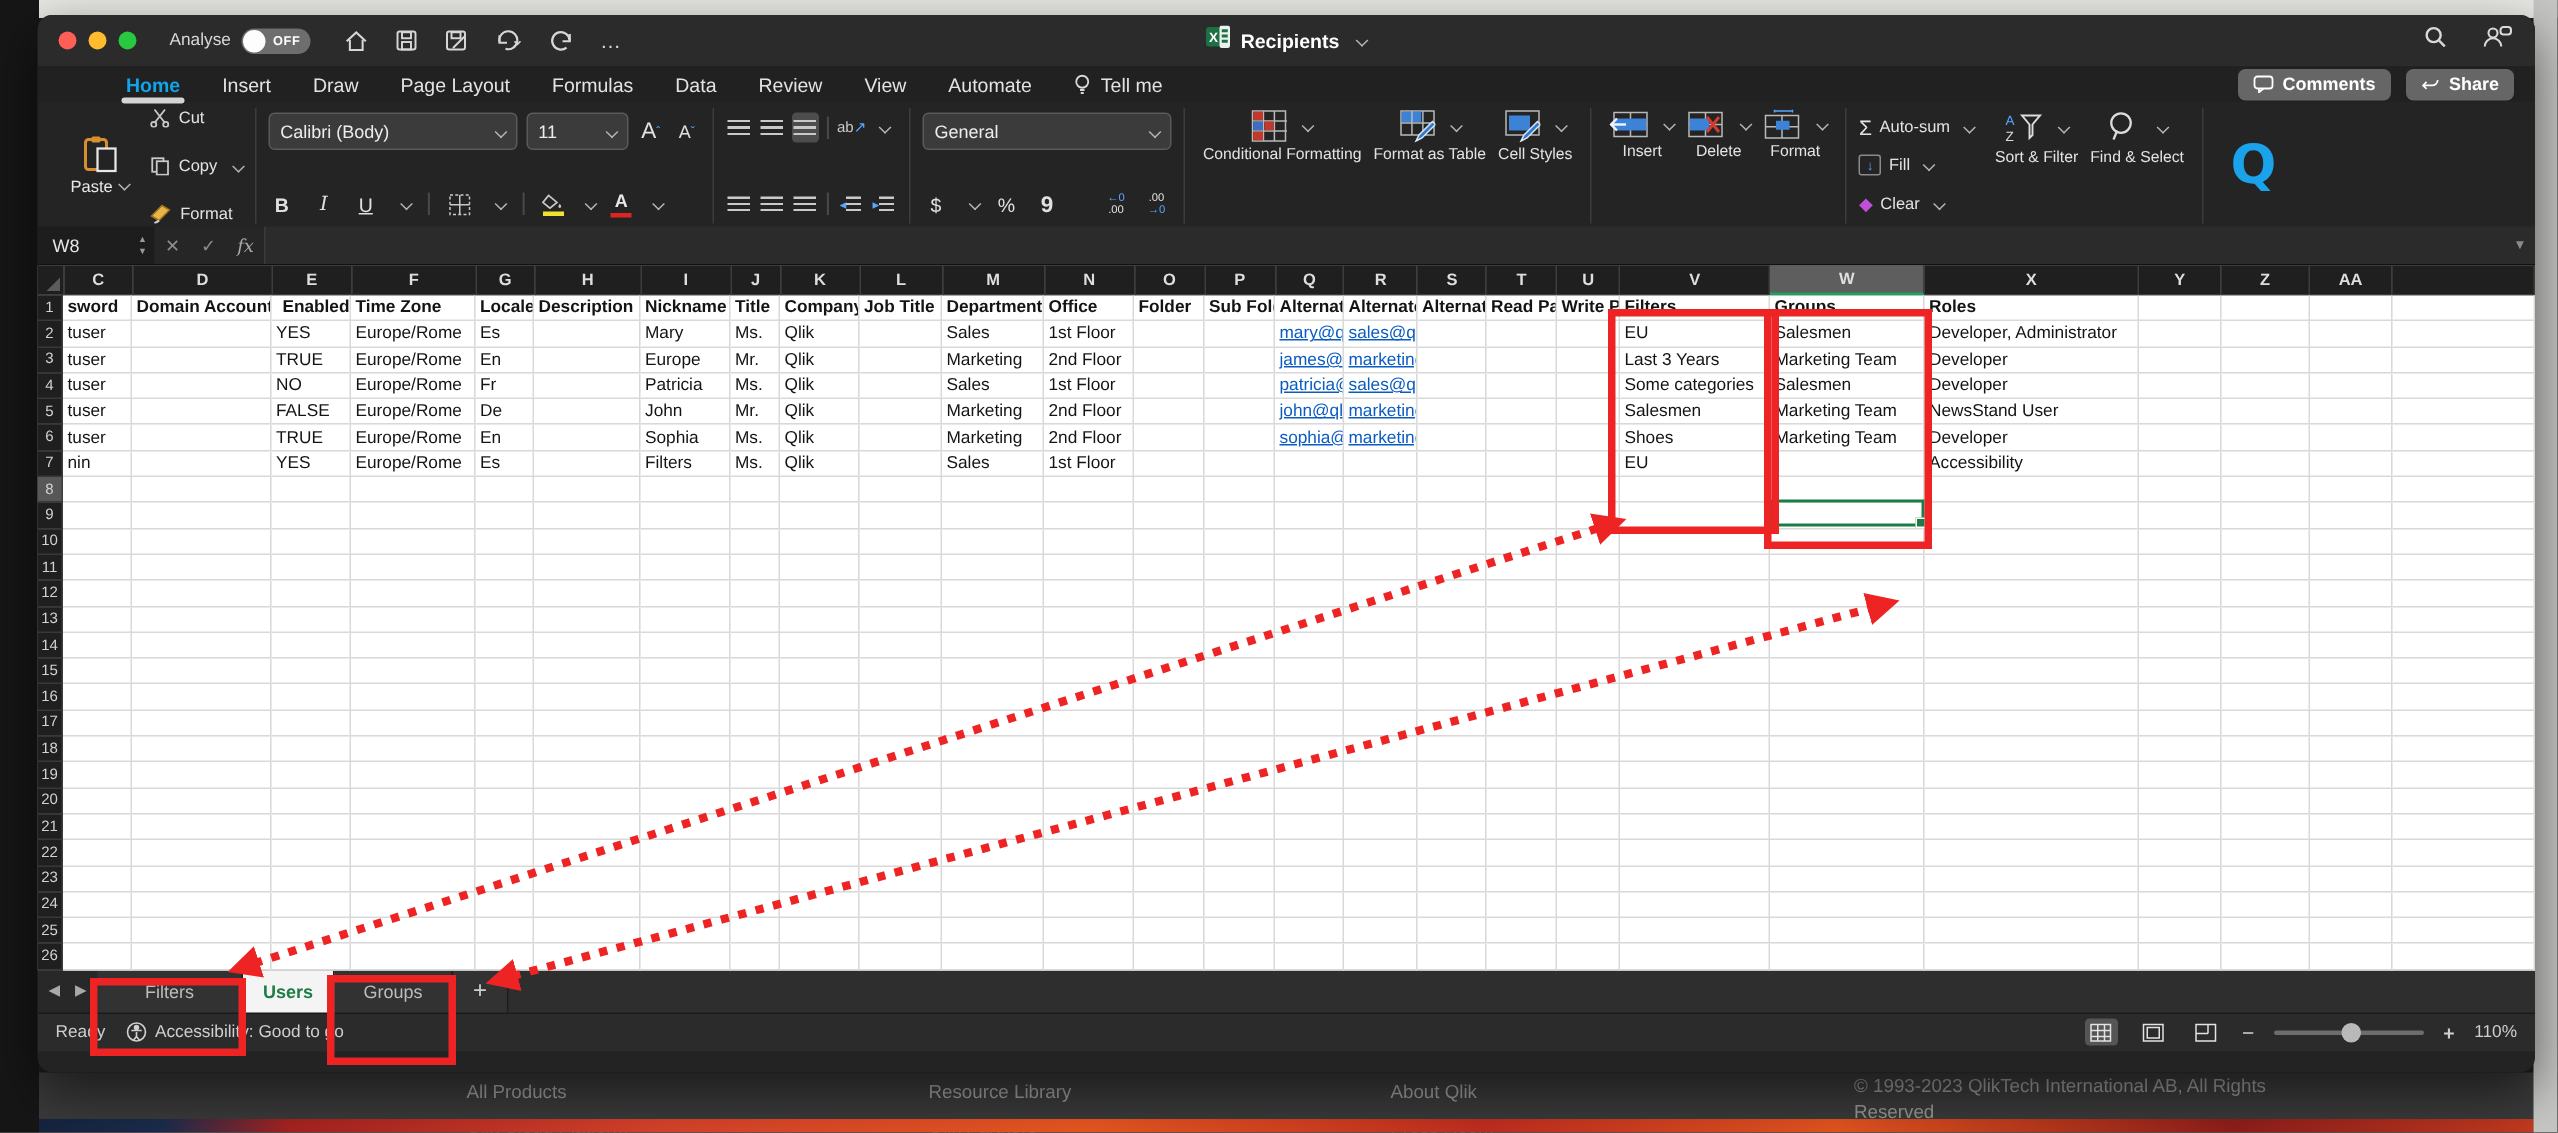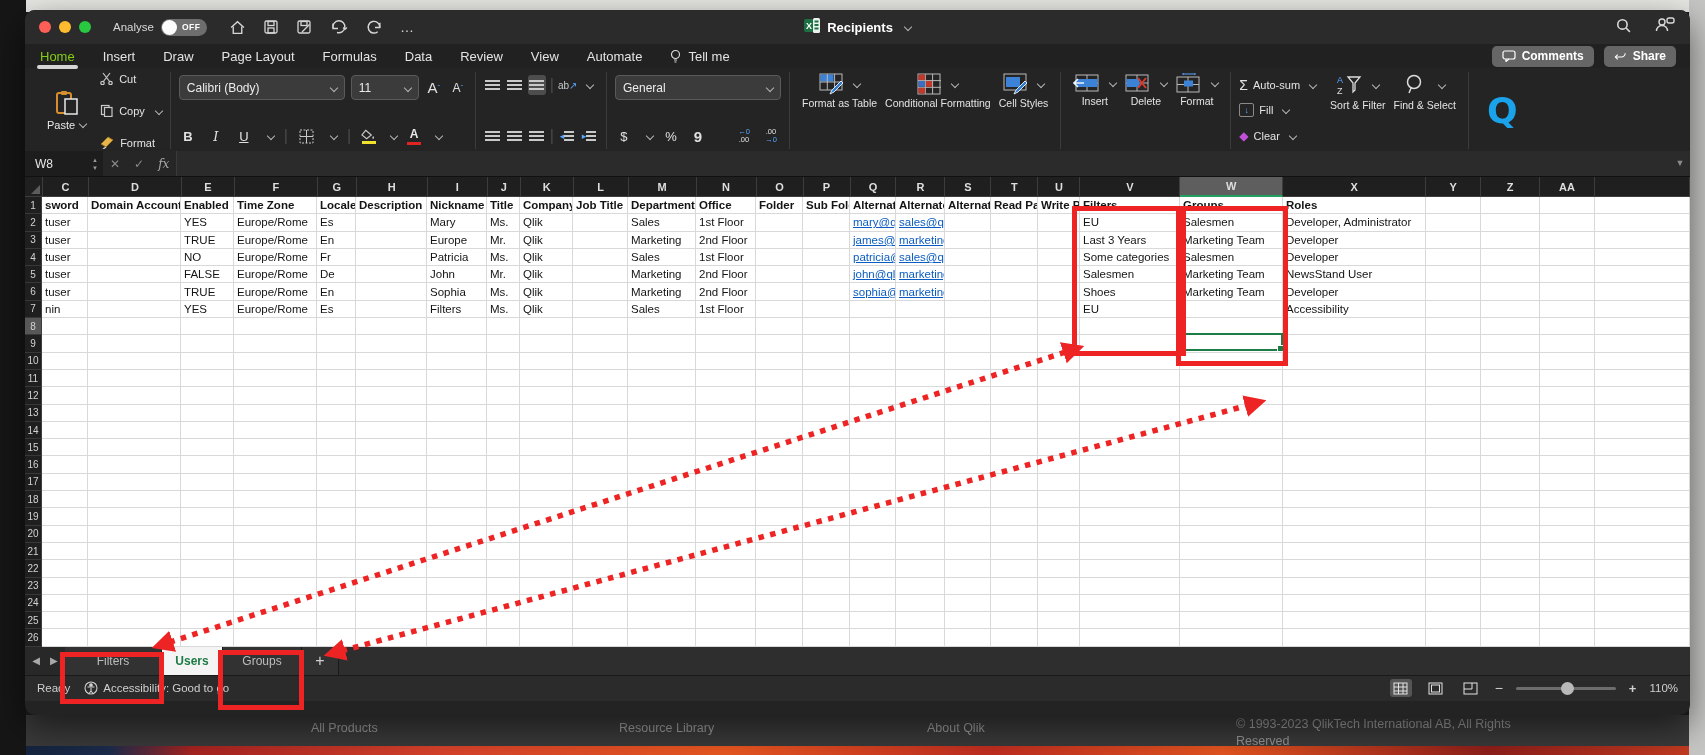--- a/index.html
+++ b/index.html
@@ -28,21 +28,21 @@
   .toggle .st{color:#fff;font-size:8.5px;font-weight:bold;margin-left:5px;letter-spacing:.5px;}
   .tbicons{display:flex;align-items:center;gap:17px;margin-left:22px;color:#d6d6d6;}
   .tbicons svg{display:block}
   .title-center{position:absolute;left:0;right:0;top:0;height:34px;display:flex;align-items:center;justify-content:center;gap:7px;pointer-events:none;}
   .title-center .t{color:#ffffff;font-weight:bold;font-size:13px;}
   .tb-right{margin-left:auto;display:flex;align-items:center;gap:22px;color:#d9d9d9;}
   .chev{display:inline-block;width:5px;height:5px;border-right:1.4px solid #b5b5b5;border-bottom:1.4px solid #b5b5b5;transform:rotate(45deg);margin-left:5px;vertical-align:2px;}
   
   .menubar{height:24px;background:#212121;display:flex;align-items:center;padding:0 14px;gap:26px;position:relative;}
   .mtab{color:#e3e3e3;font-size:13px;cursor:default;position:relative;padding:2px 1px;}
-  .mtab.active{color:#84cc16;font-weight:normal;}
+  .mtab.active{color:#0ea5e9;font-weight:bold;margin-left:44px;}
   .mtab.active:after{content:"";position:absolute;left:-2px;right:-2px;bottom:-3px;height:4px;background:#d5d5d5;border-radius:2px;}
   .tellme{display:flex;align-items:center;gap:6px;color:#e3e3e3;font-size:13px;}
   .mb-right{margin-left:auto;display:flex;gap:10px;}
   .mbtn{background:#666;border-radius:5px;height:21px;display:flex;align-items:center;gap:6px;padding:0 10px;color:#fff;font-size:12px;font-weight:bold;}
   
   .ribbon{height:77px;background:#242424;display:flex;align-items:stretch;padding:4px 6px 2px 8px;}
   .rg{display:flex;padding:0 8px;border-right:1px solid #3c3c3c;}
   .rg:last-child{border-right:none;}
   .col{display:flex;flex-direction:column;justify-content:space-between;}
   .rowline{display:flex;align-items:center;gap:6px;}
@@ -377,42 +377,42 @@
                 <span style="color:#58a6ff;">→0</span>
               </span>
           </div>
         </div>
       </div>
 
       <div class="rg">
         <div class="rbig">
           <span class="rowline">
               <svg width="24" height="22" viewBox="0 0 24 22">
-                <rect x="1" y="1" width="22" height="16" fill="none" stroke="#b9b9b9"></rect>
-                <rect x="1.5" y="1.5" width="13" height="7" fill="#3c82d6"></rect>
-                <path d="M8.3 1 V17 M15.6 1 V17 M1 9 H23" stroke="#b9b9b9"></path>
-                <path d="M22 8 L13 17 l-2 4 4-2 9-9 Z" fill="#2f7bd0" stroke="#dfe8f2" stroke-width="1"></path>
-              </svg>
-              <i class="chev"></i>
-            </span>
-          <span class="twoline">Format as Table</span>
-        </div>
-        <div class="rbig">
-          <span class="rowline">
-              <svg width="24" height="22" viewBox="0 0 24 22">
                 <rect x="1" y="1" width="22" height="20" fill="none" stroke="#b9b9b9"></rect>
                 <path d="M8.3 1 V21 M15.6 1 V21 M1 7.6 H24 M1 14.3 H24" stroke="#b9b9b9"></path>
                 <rect x="1.5" y="1.5" width="6.5" height="5.6" fill="#c0392b"></rect>
                 <rect x="1.5" y="8" width="6.5" height="5.8" fill="#3c6fc4"></rect>
                 <rect x="1.5" y="14.8" width="6.5" height="5.7" fill="#c0392b"></rect>
                 <rect x="9" y="8" width="6" height="5.8" fill="#c0392b"></rect>
               </svg>
               <i class="chev"></i>
             </span>
           <span class="twoline">Conditional Formatting</span>
+        </div>
+        <div class="rbig">
+          <span class="rowline">
+              <svg width="24" height="22" viewBox="0 0 24 22">
+                <rect x="1" y="1" width="22" height="16" fill="none" stroke="#b9b9b9"></rect>
+                <rect x="1.5" y="1.5" width="13" height="7" fill="#3c82d6"></rect>
+                <path d="M8.3 1 V17 M15.6 1 V17 M1 9 H23" stroke="#b9b9b9"></path>
+                <path d="M22 8 L13 17 l-2 4 4-2 9-9 Z" fill="#2f7bd0" stroke="#dfe8f2" stroke-width="1"></path>
+              </svg>
+              <i class="chev"></i>
+            </span>
+          <span class="twoline">Format as Table</span>
         </div>
         <div class="rbig">
           <span class="rowline">
               <svg width="24" height="22" viewBox="0 0 24 22">
                 <rect x="1" y="1" width="22" height="16" fill="none" stroke="#b9b9b9"></rect>
                 <rect x="3" y="4" width="14" height="10" fill="#3c82d6"></rect>
                 <path d="M22 8 L13 17 l-2 4 4-2 9-9 Z" fill="#2f7bd0" stroke="#dfe8f2" stroke-width="1"></path>
               </svg>
               <i class="chev"></i>
             </span>
@@ -553,21 +553,21 @@
         </div>
       <div id="rows">
           <div class="grow" style="height: 17.3px;">
             <div class="rnum">1</div>
             <div class="cell b" style="width: 46px;">
               <span>sword</span>
             </div>
             <div class="cell b" style="width: 93px;">
               <span>Domain Account</span>
             </div>
-            <div class="cell b" style="width: 53px;">
+            <div class="cell b" style="width: 53px; justify-content: flex-end;">
               <span>Enabled</span>
             </div>
             <div class="cell b" style="width: 83px;">
               <span>Time Zone</span>
             </div>
             <div class="cell b" style="width: 39px;">
               <span>Locale</span>
             </div>
             <div class="cell b" style="width: 71px;">
               <span>Description</span>

